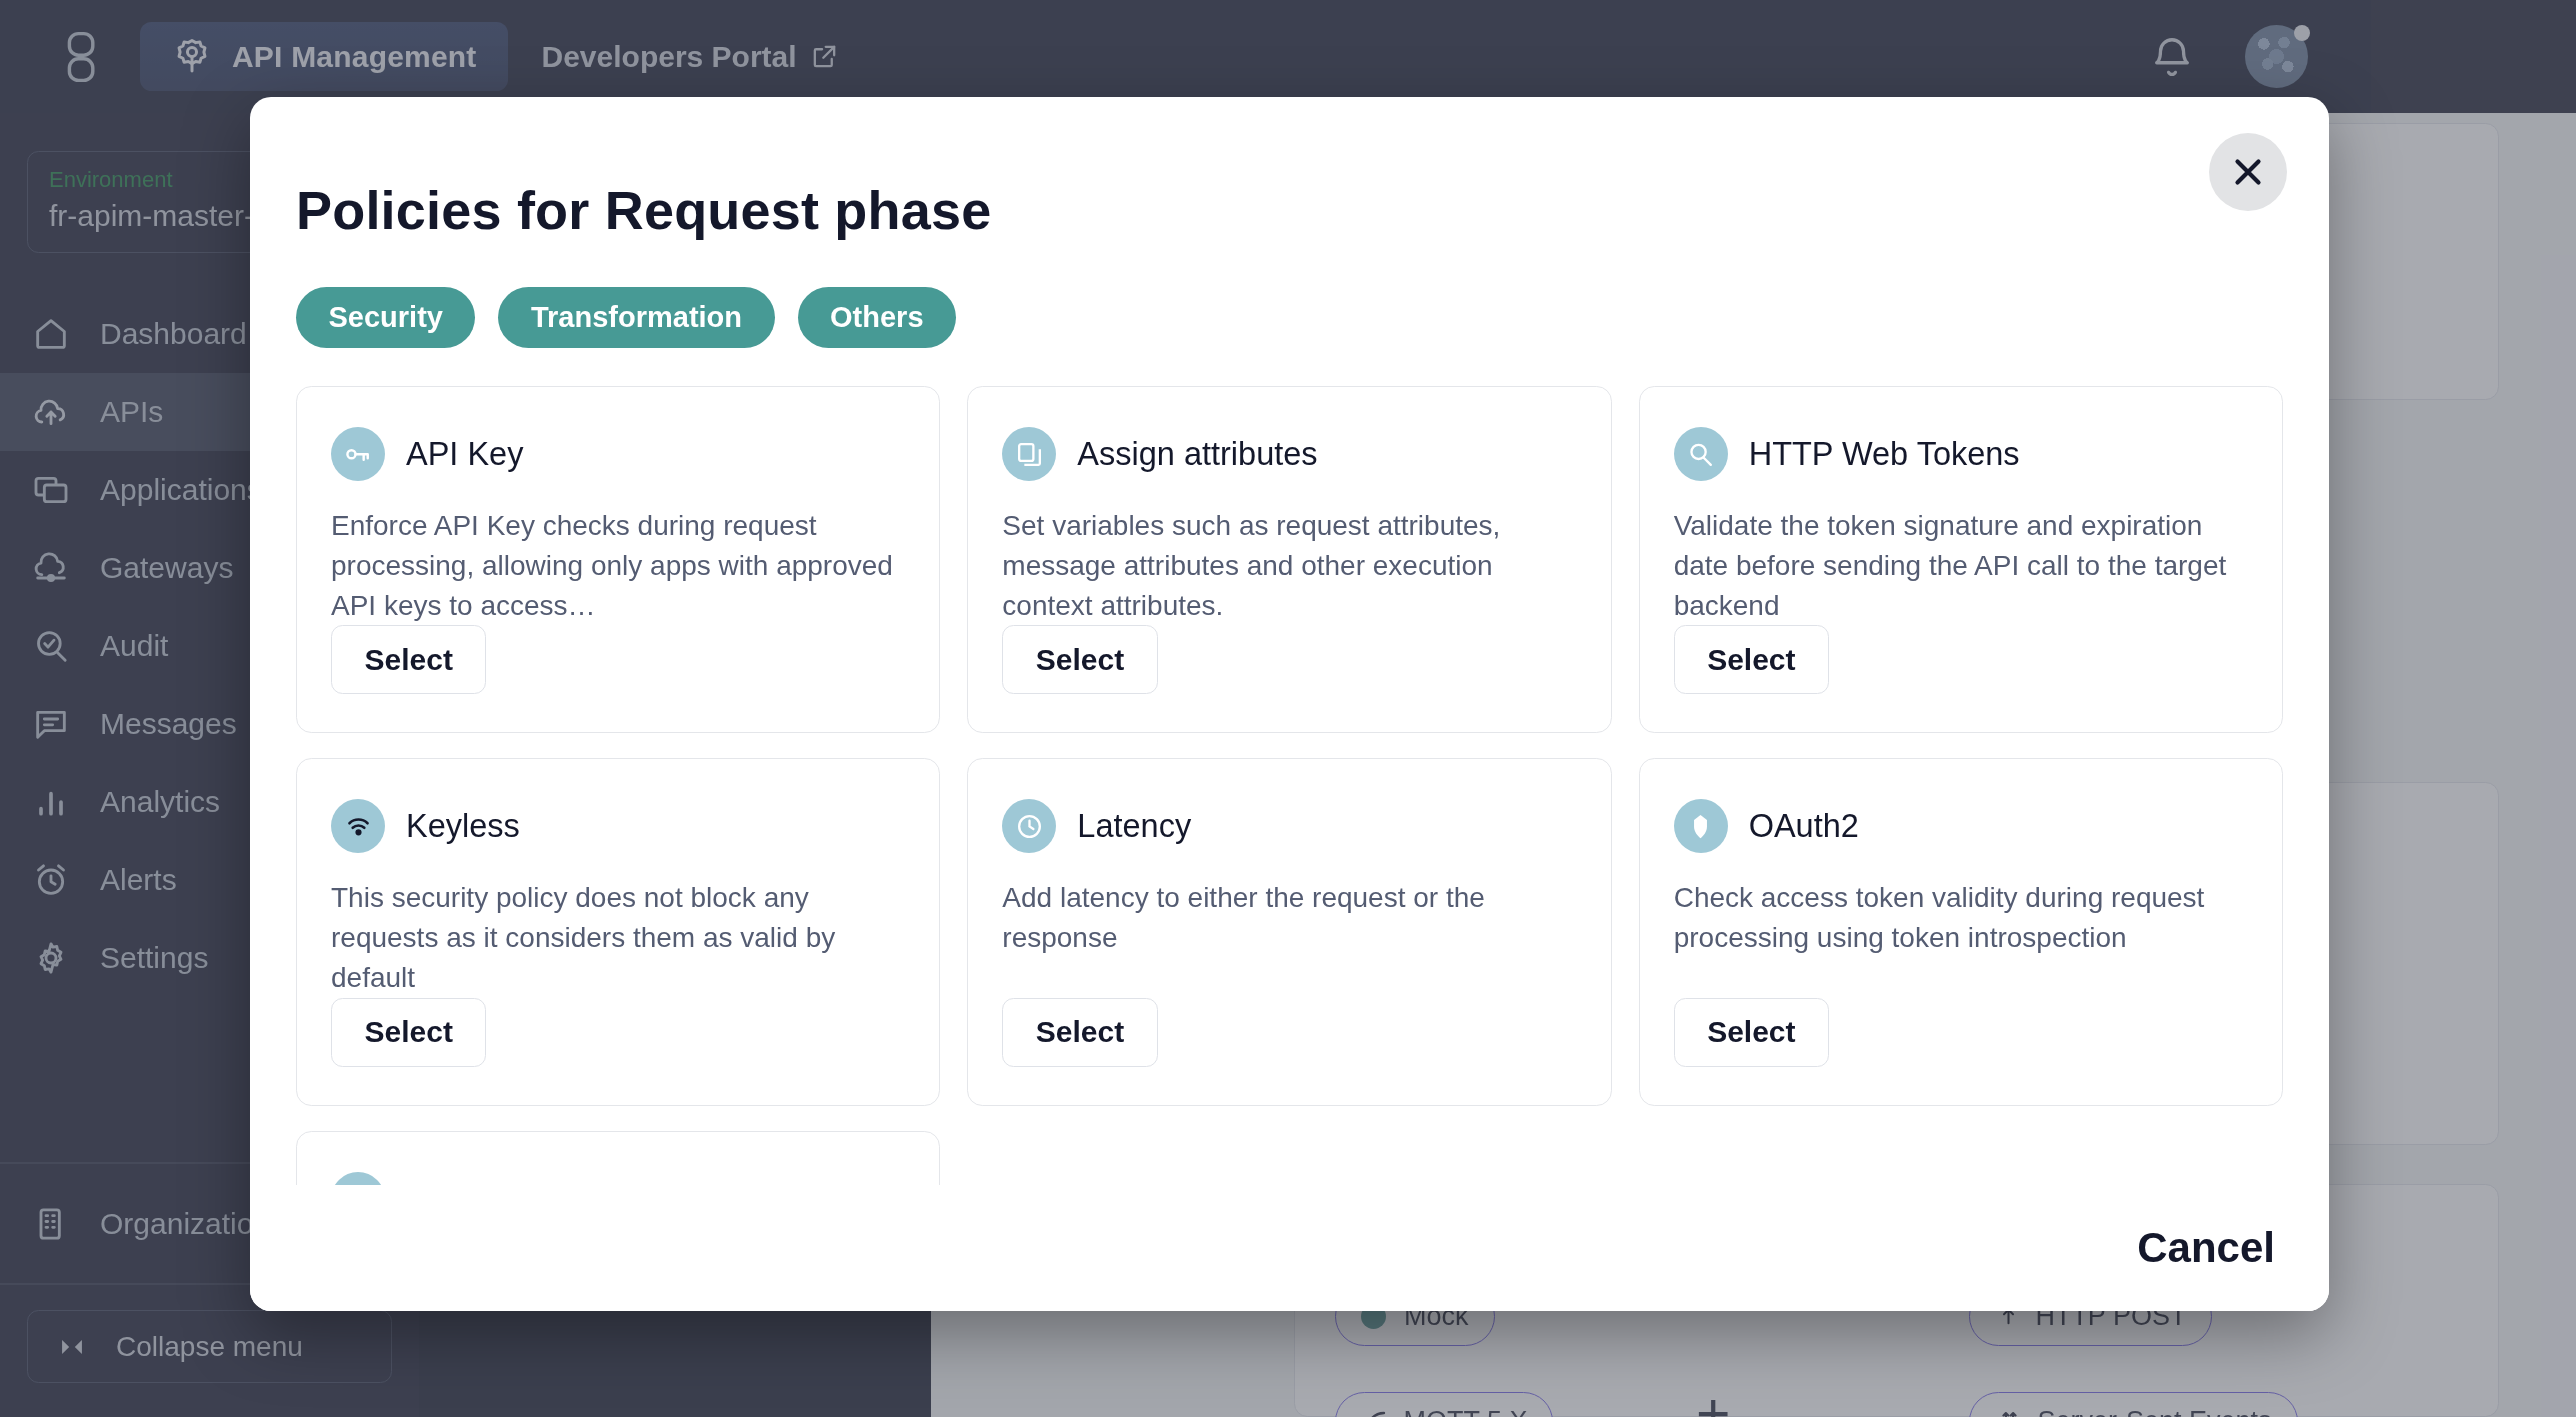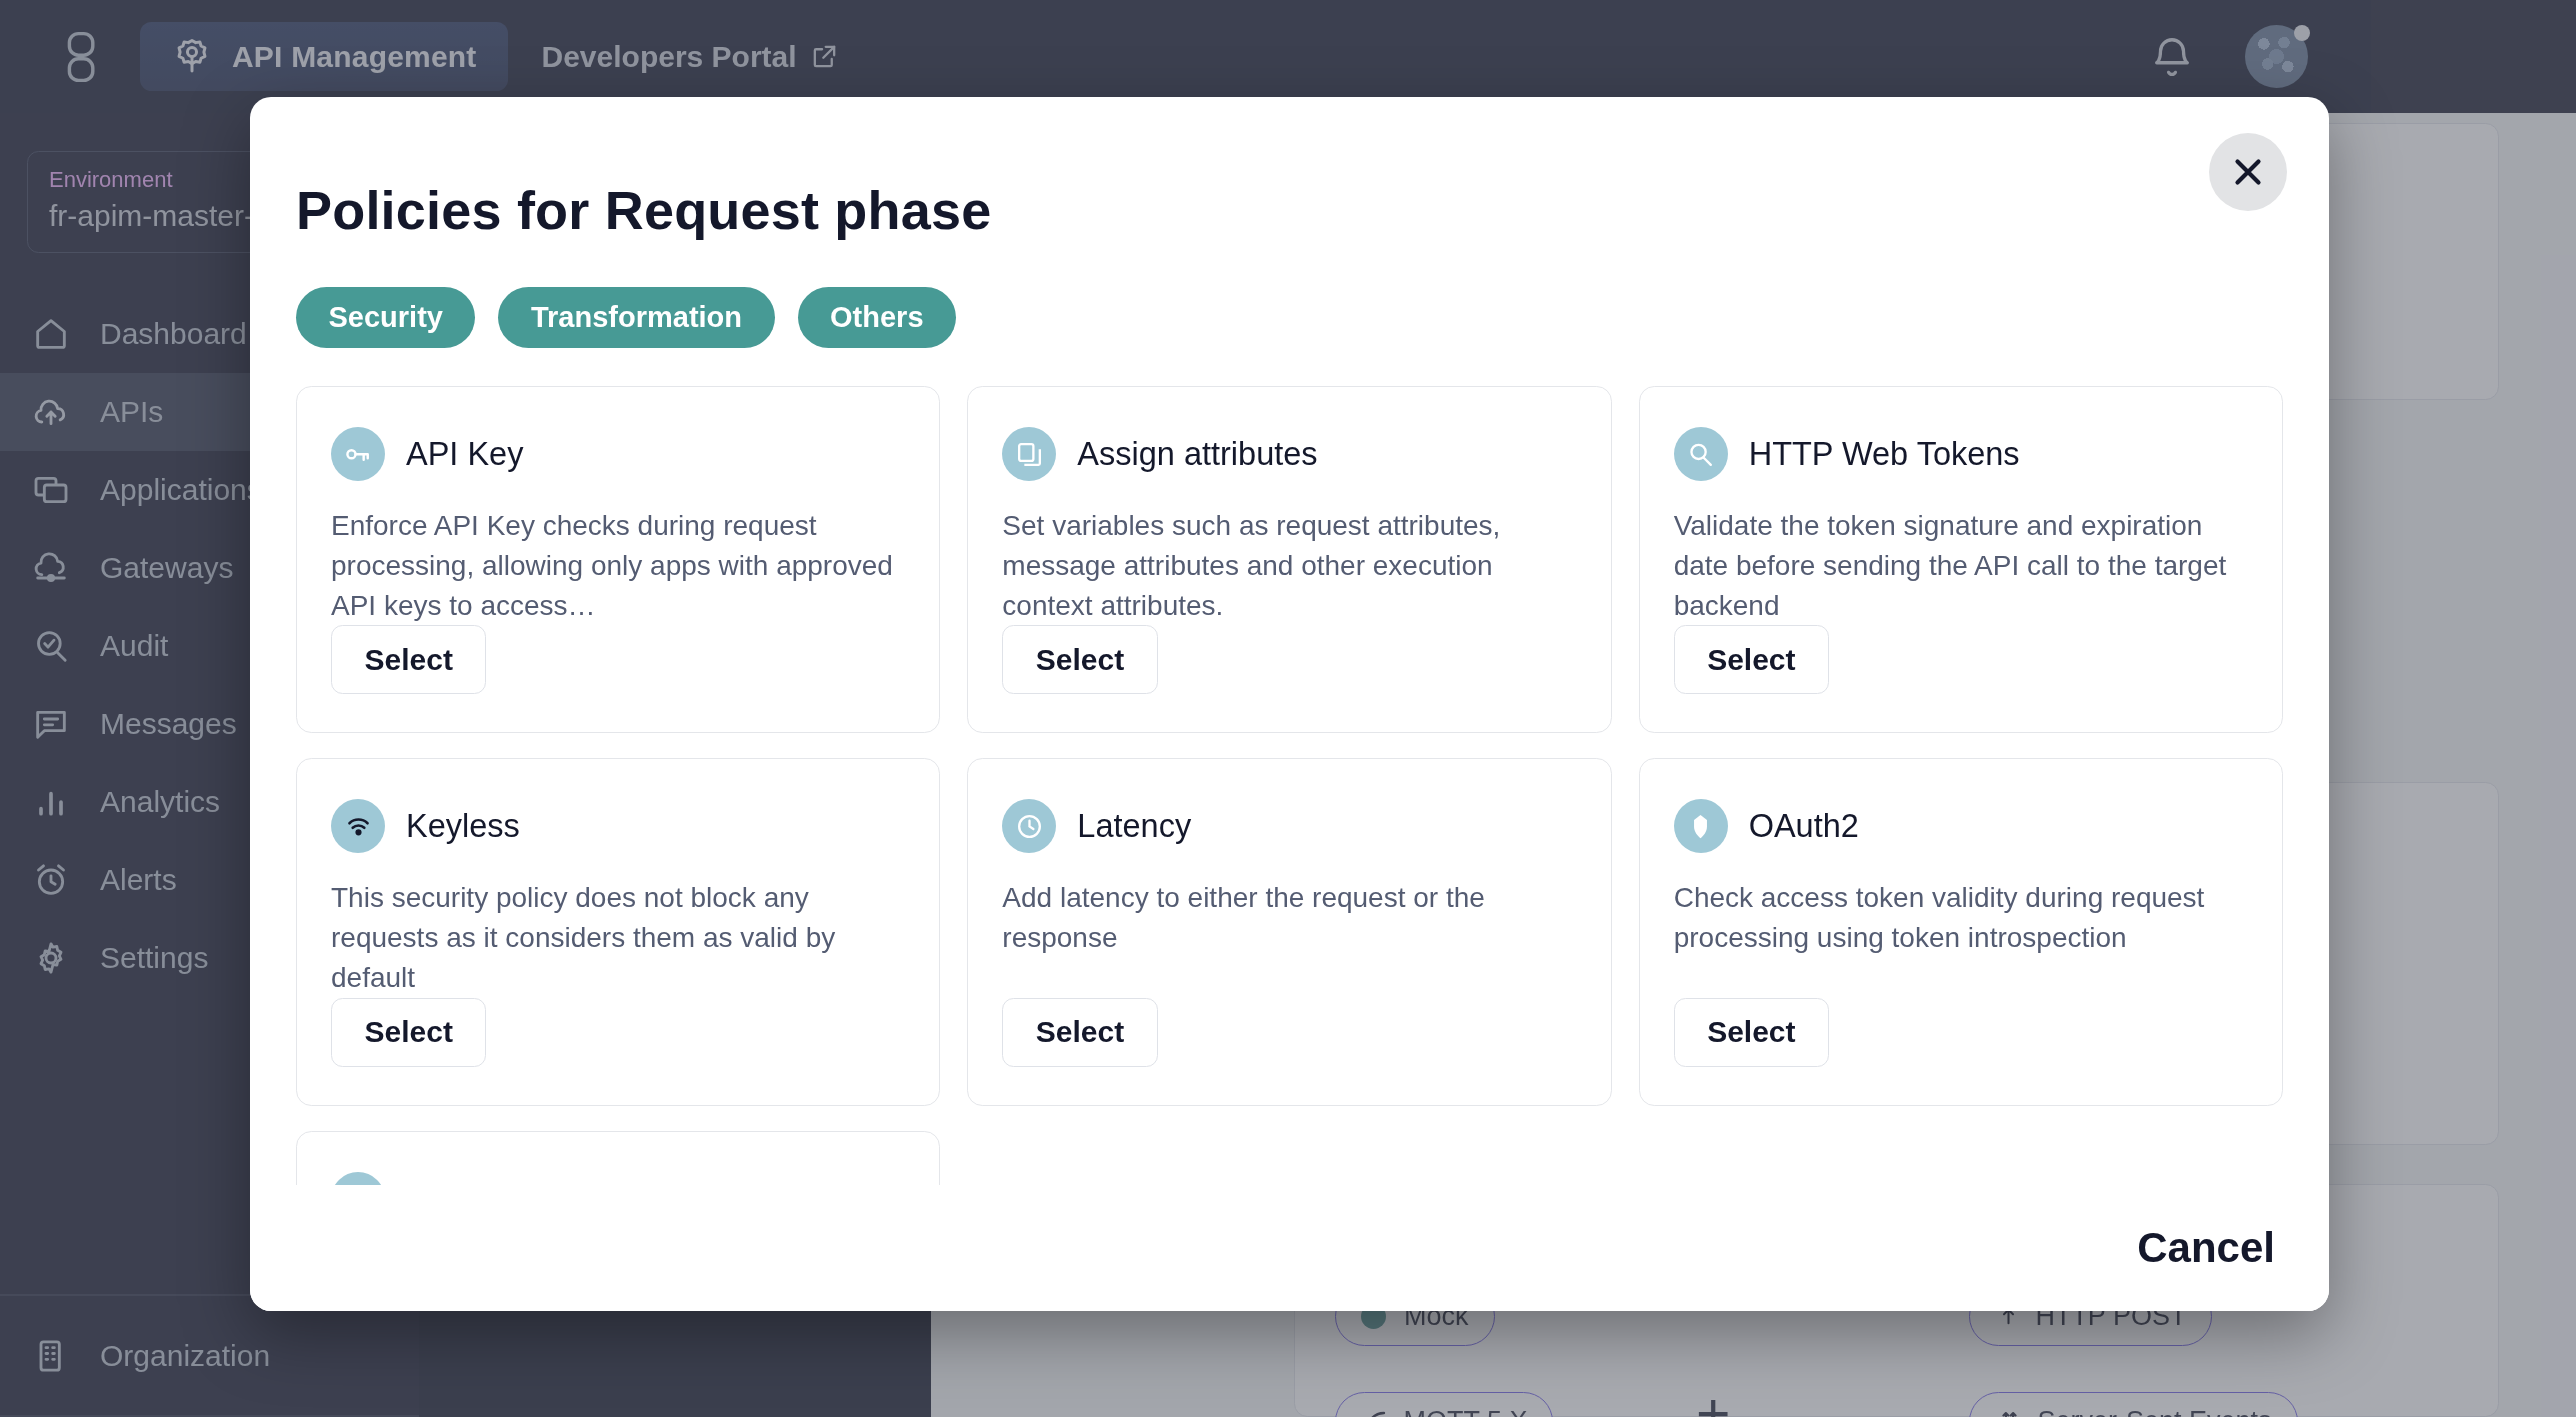--- a/index.html
+++ b/index.html
@@ -53,21 +53,21 @@
 
   
   .sidebar {
     position: absolute; top: 113px; left: 0; width: 419px; height: 1304px;
     background: #12162c; display: flex; flex-direction: column; z-index: 4;
   }
   .env-box {
     margin: 38px 27px 17px 27px; border: 1.9px solid #333a52; border-radius: 11.5px;
     padding: 15.3px 21px 19px 21px;
   }
-  .env-label { color: #f0abfc; font-size: 22px; margin-bottom: 5.7px; }
+  .env-label { color: #15803d; font-size: 22px; margin-bottom: 5.7px; }
   .env-value { color: #c9ced8; font-size: 30px; white-space: nowrap; overflow: hidden; }
   .nav-list { margin-top: 25px; }
   .nav-item {
     display: flex; align-items: center; gap: 27px;
     height: 78px; padding: 0 29px; margin: 0 0px; color: #b9c0cd; font-size: 30px;
   }
   .nav-item.selected { background: #2b3147; }
   .nav-icon { width: 44px; height: 44px; flex: none; display: flex; align-items: center; justify-content: center; }
   .sb-spacer { flex: 1; }
   .sb-divider { height: 1.9px; background: #262c42; }
@@ -318,20 +318,28 @@
         <span class="nav-icon">
           <svg width="40" height="40" viewBox="0 0 24 24" fill="none" stroke="#b9c0cd" stroke-width="1.7" stroke-linejoin="round">
               <rect x="6" y="3.5" width="11" height="17" rx="1.5"></rect>
               <path d="M9 7h1M13 7h1M9 10.5h1M13 10.5h1M9 14h1M13 14h1" stroke-linecap="round"></path>
             </svg>
         </span>
         <span>Organization</span>
       </div>
     </div>
     <div class="sb-divider"></div>
+    <div class="collapse-btn">
+      <span class="nav-icon" style="width:38px;height:38px;">
+        <svg width="34" height="34" viewBox="0 0 24 24" fill="#c9ced8">
+            <path d="M5 7l5 5-5 5zM19 7v10l-5-5z"></path>
+          </svg>
+      </span>
+      <span>Collapse menu</span>
+    </div>
   </div>
 
   <div class="topbar">
     <div class="brand-logo">
       <svg width="44" height="54" viewBox="0 0 24 30" fill="none" stroke="#b9c0cd" stroke-width="1.9" stroke-linecap="round" stroke-linejoin="round">
         <rect x="5" y="2" width="13" height="12" rx="5"></rect>
           <rect x="5" y="16" width="13" height="12" rx="5"></rect>
       </svg>
     </div>
     <div class="nav-tab active">

